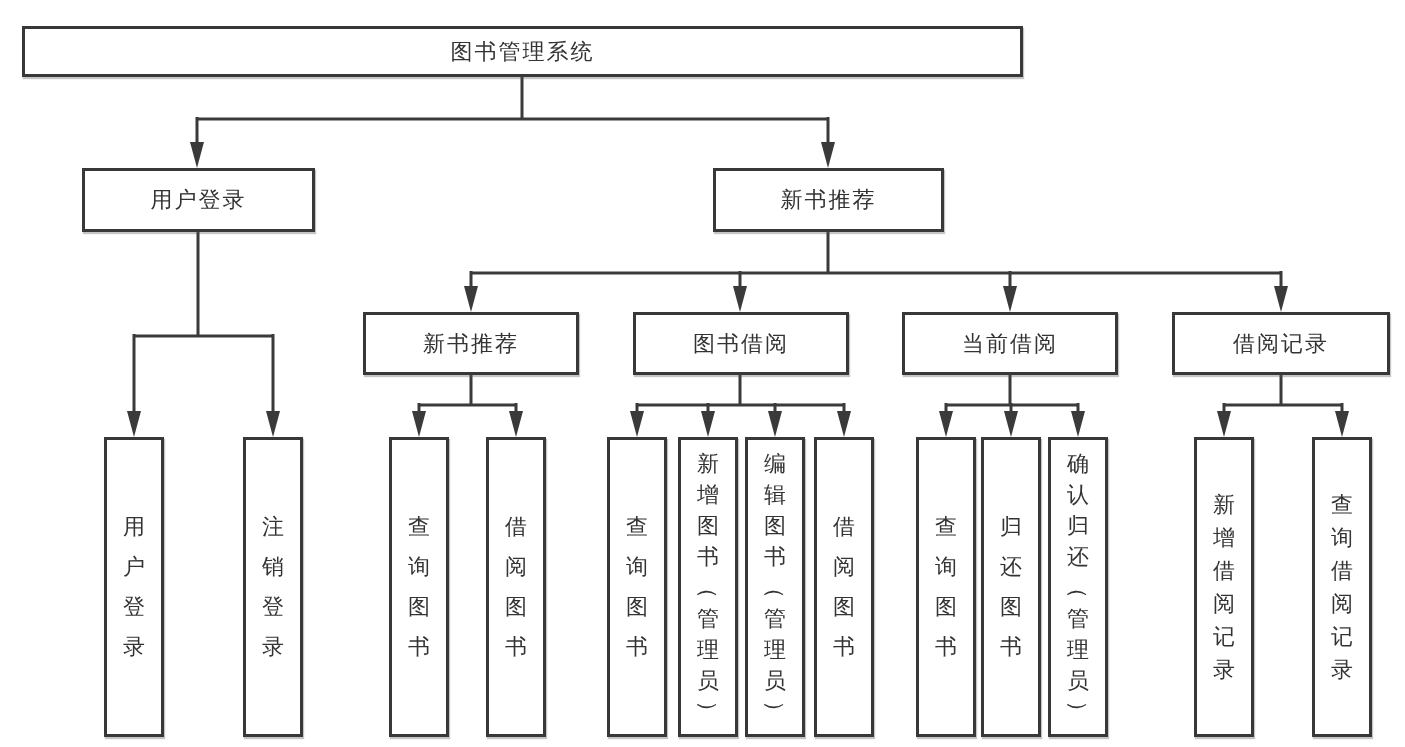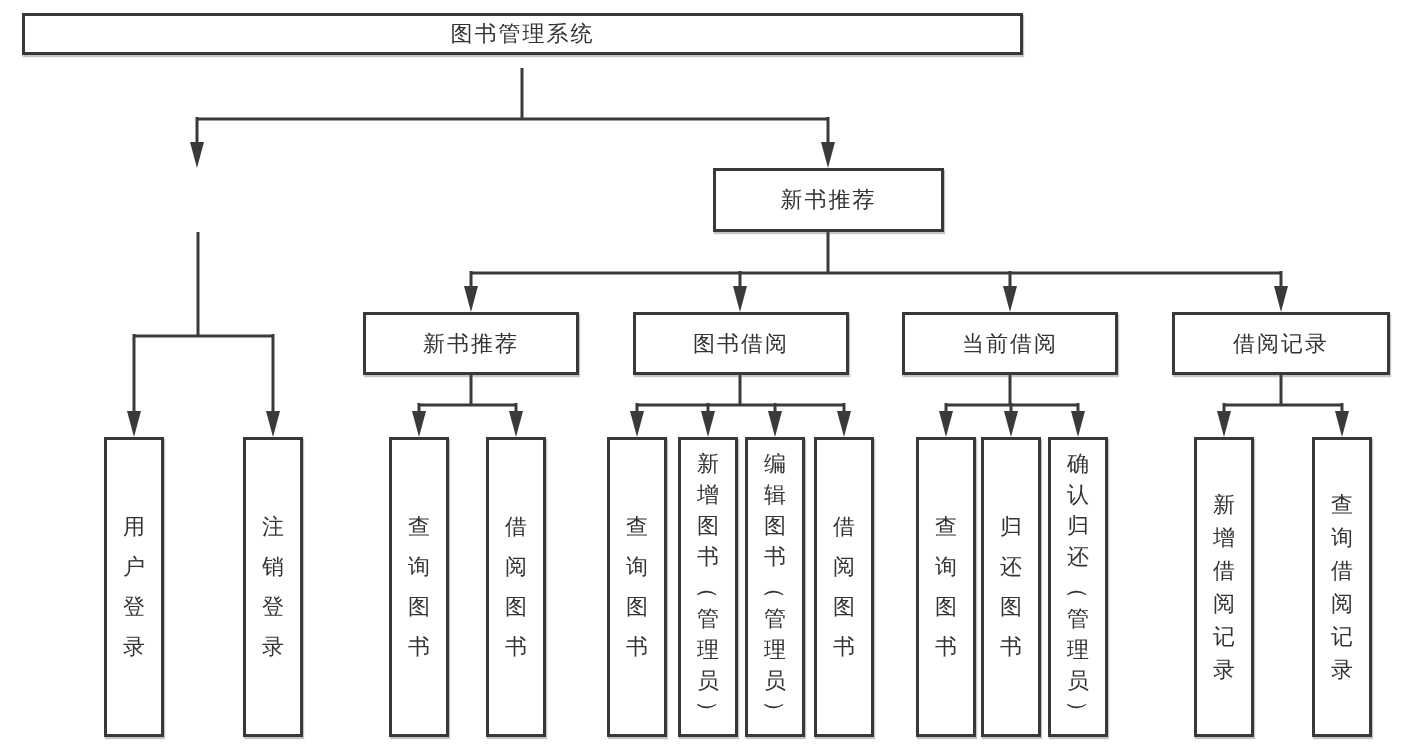--- a/index.html
+++ b/index.html
@@ -84,22 +84,23 @@
       <polygon points="768,411 782,411 775,437"></polygon>
       <polygon points="837,411 851,411 844,437"></polygon>
       <polygon points="939,411 953,411 946,437"></polygon>
       <polygon points="1004,411 1018,411 1011,437"></polygon>
       <polygon points="1071,411 1085,411 1078,437"></polygon>
       <polygon points="1217,411 1231,411 1224,437"></polygon>
       <polygon points="1335,411 1349,411 1342,437"></polygon>
     </g>
   </svg>
 
-  <div class="box h" style="left:22px; top:13px; width:1001px; height:42px;">图书管理系统</div>
-
+  <div class="box h" style="left:22px; top:26px; width:1001px; height:51px;">图书管理系统</div>
+
+  <div class="box h" style="left:82px; top:168px; width:233px; height:64px;">用户登录</div>
   <div class="box h" style="left:713px; top:168px; width:231px; height:64px;">新书推荐</div>
 
   <div class="box h" style="left:633px; top:312px; width:216px; height:63px;">图书借阅</div>
   <div class="box h" style="left:363px; top:312px; width:216px; height:63px;">新书推荐</div>
   <div class="box h" style="left:902px; top:312px; width:216px; height:63px;">当前借阅</div>
   <div class="box h" style="left:1172px; top:312px; width:218px; height:63px;">借阅记录</div>
 
   <div class="box v" style="left:104px; top:437px; width:60px; height:300px;">
       <span style="line-height: 40px;">用</span>
       <span style="line-height: 40px;">户</span>

